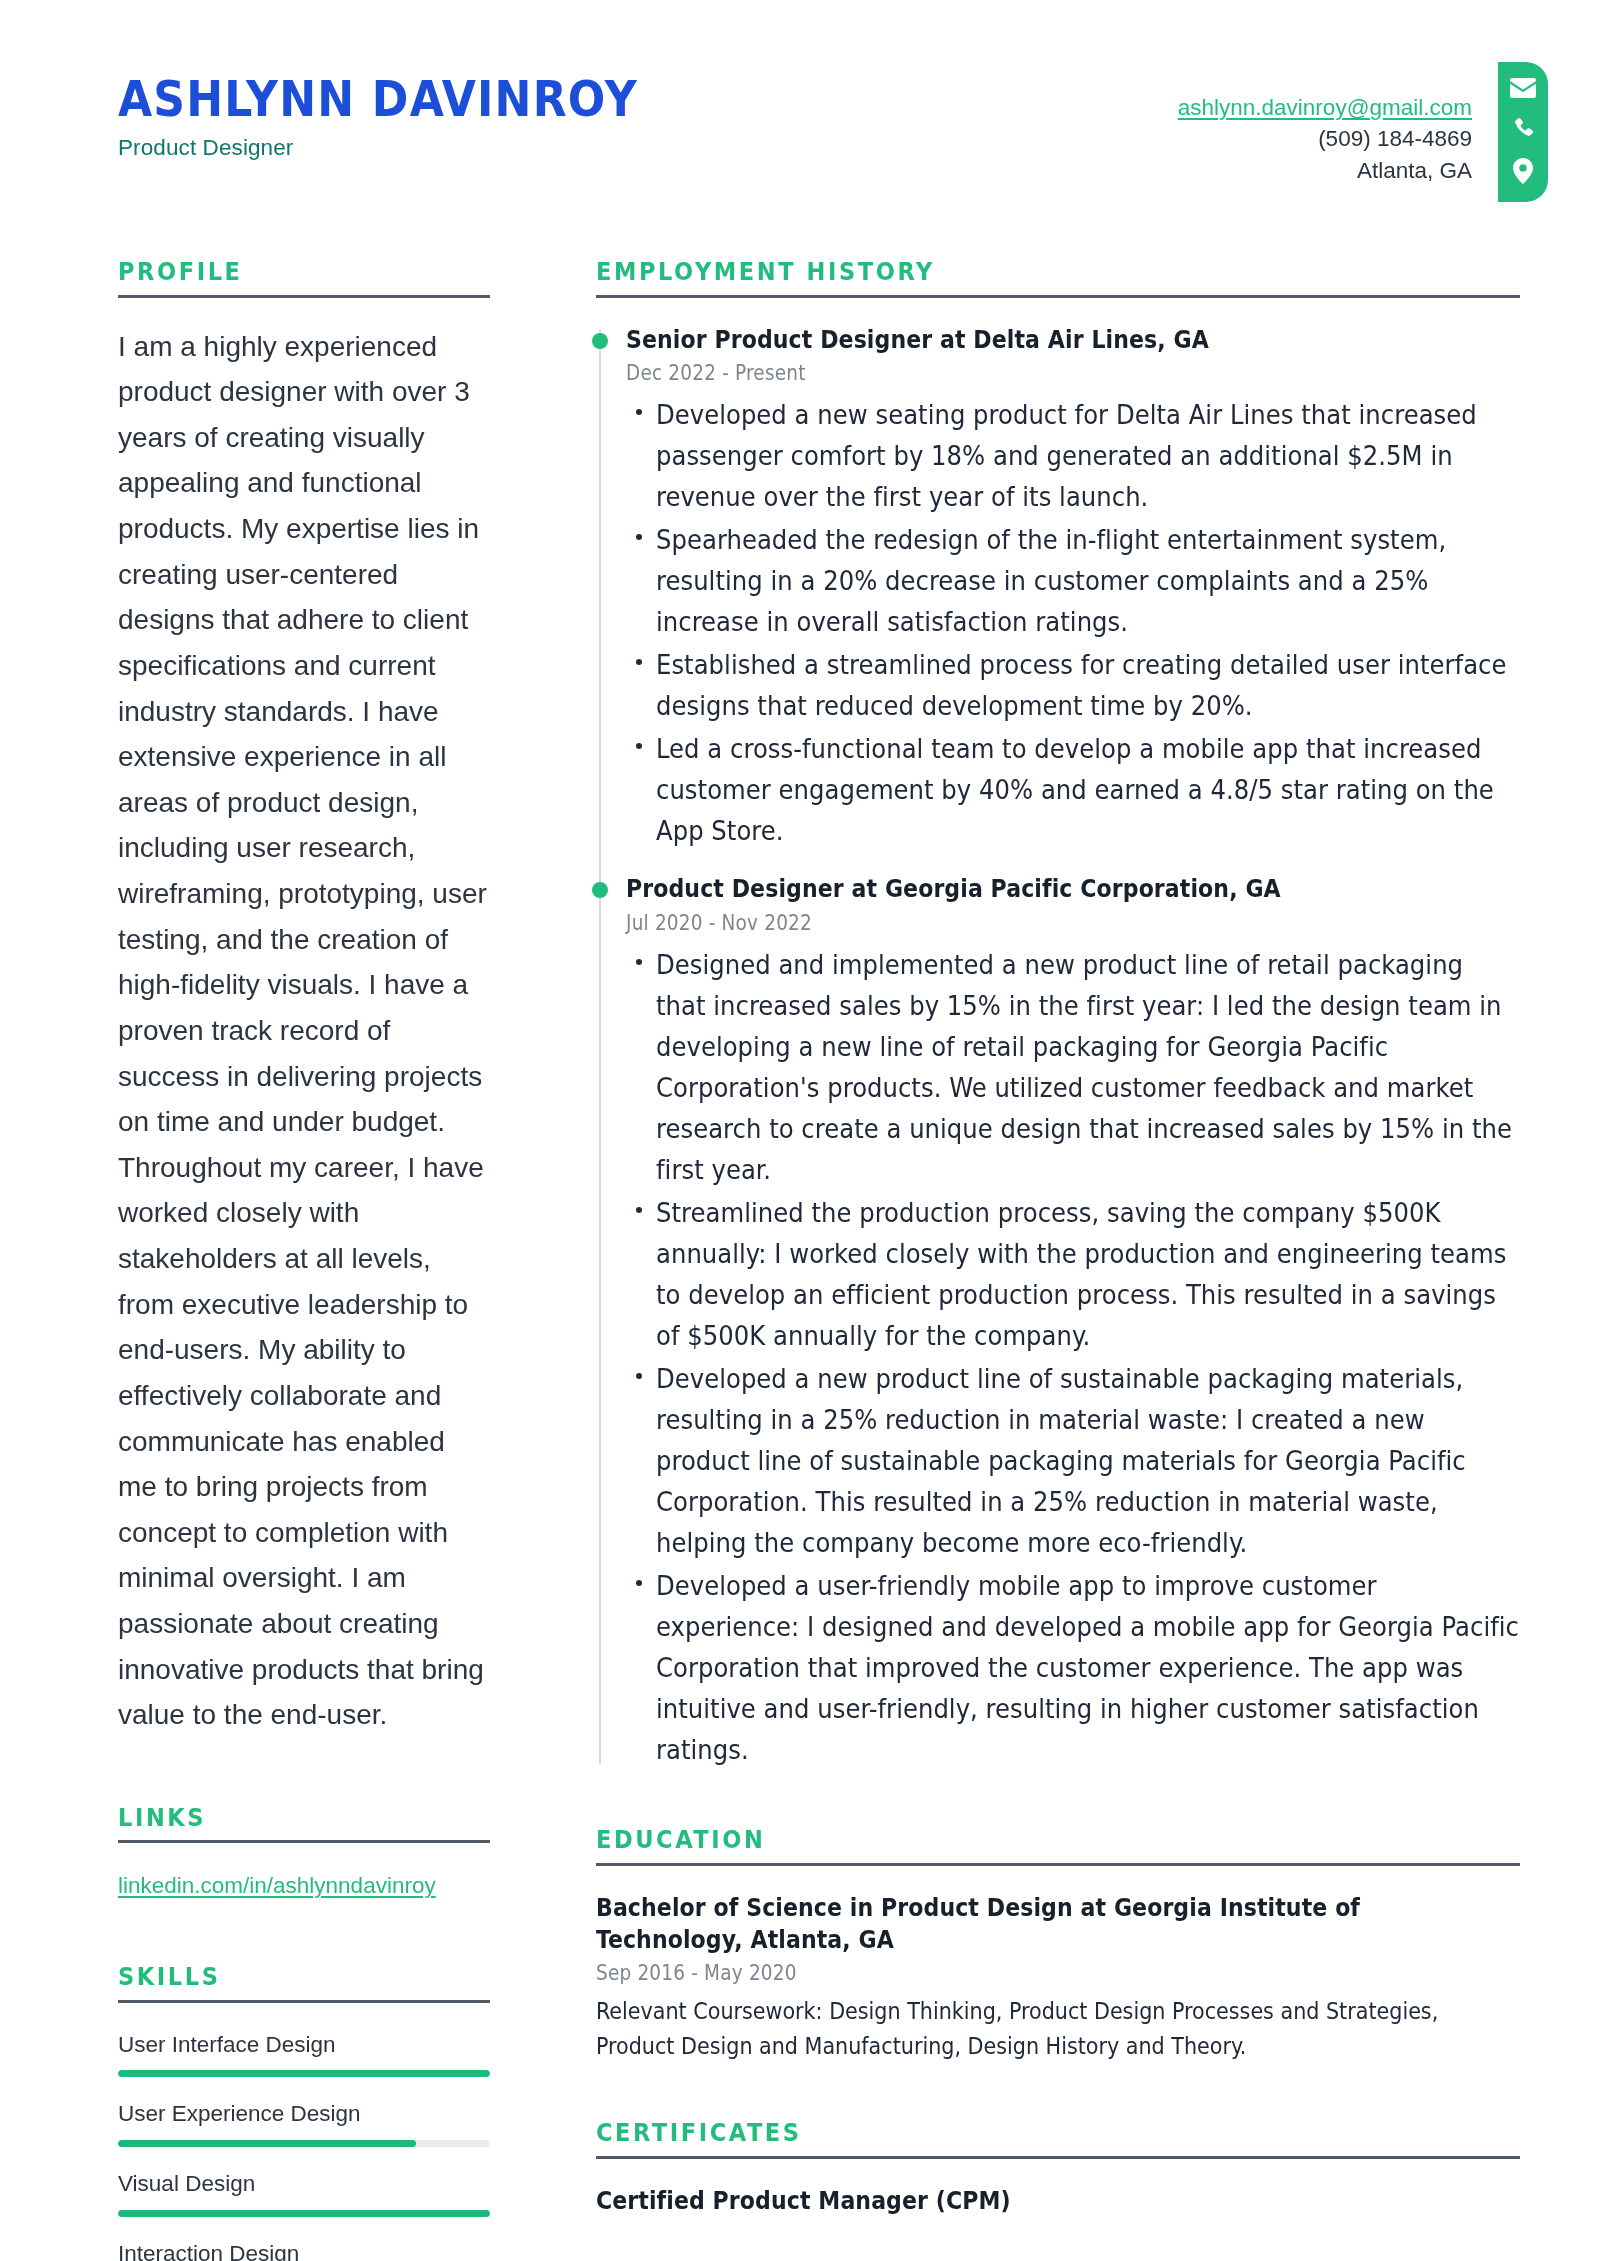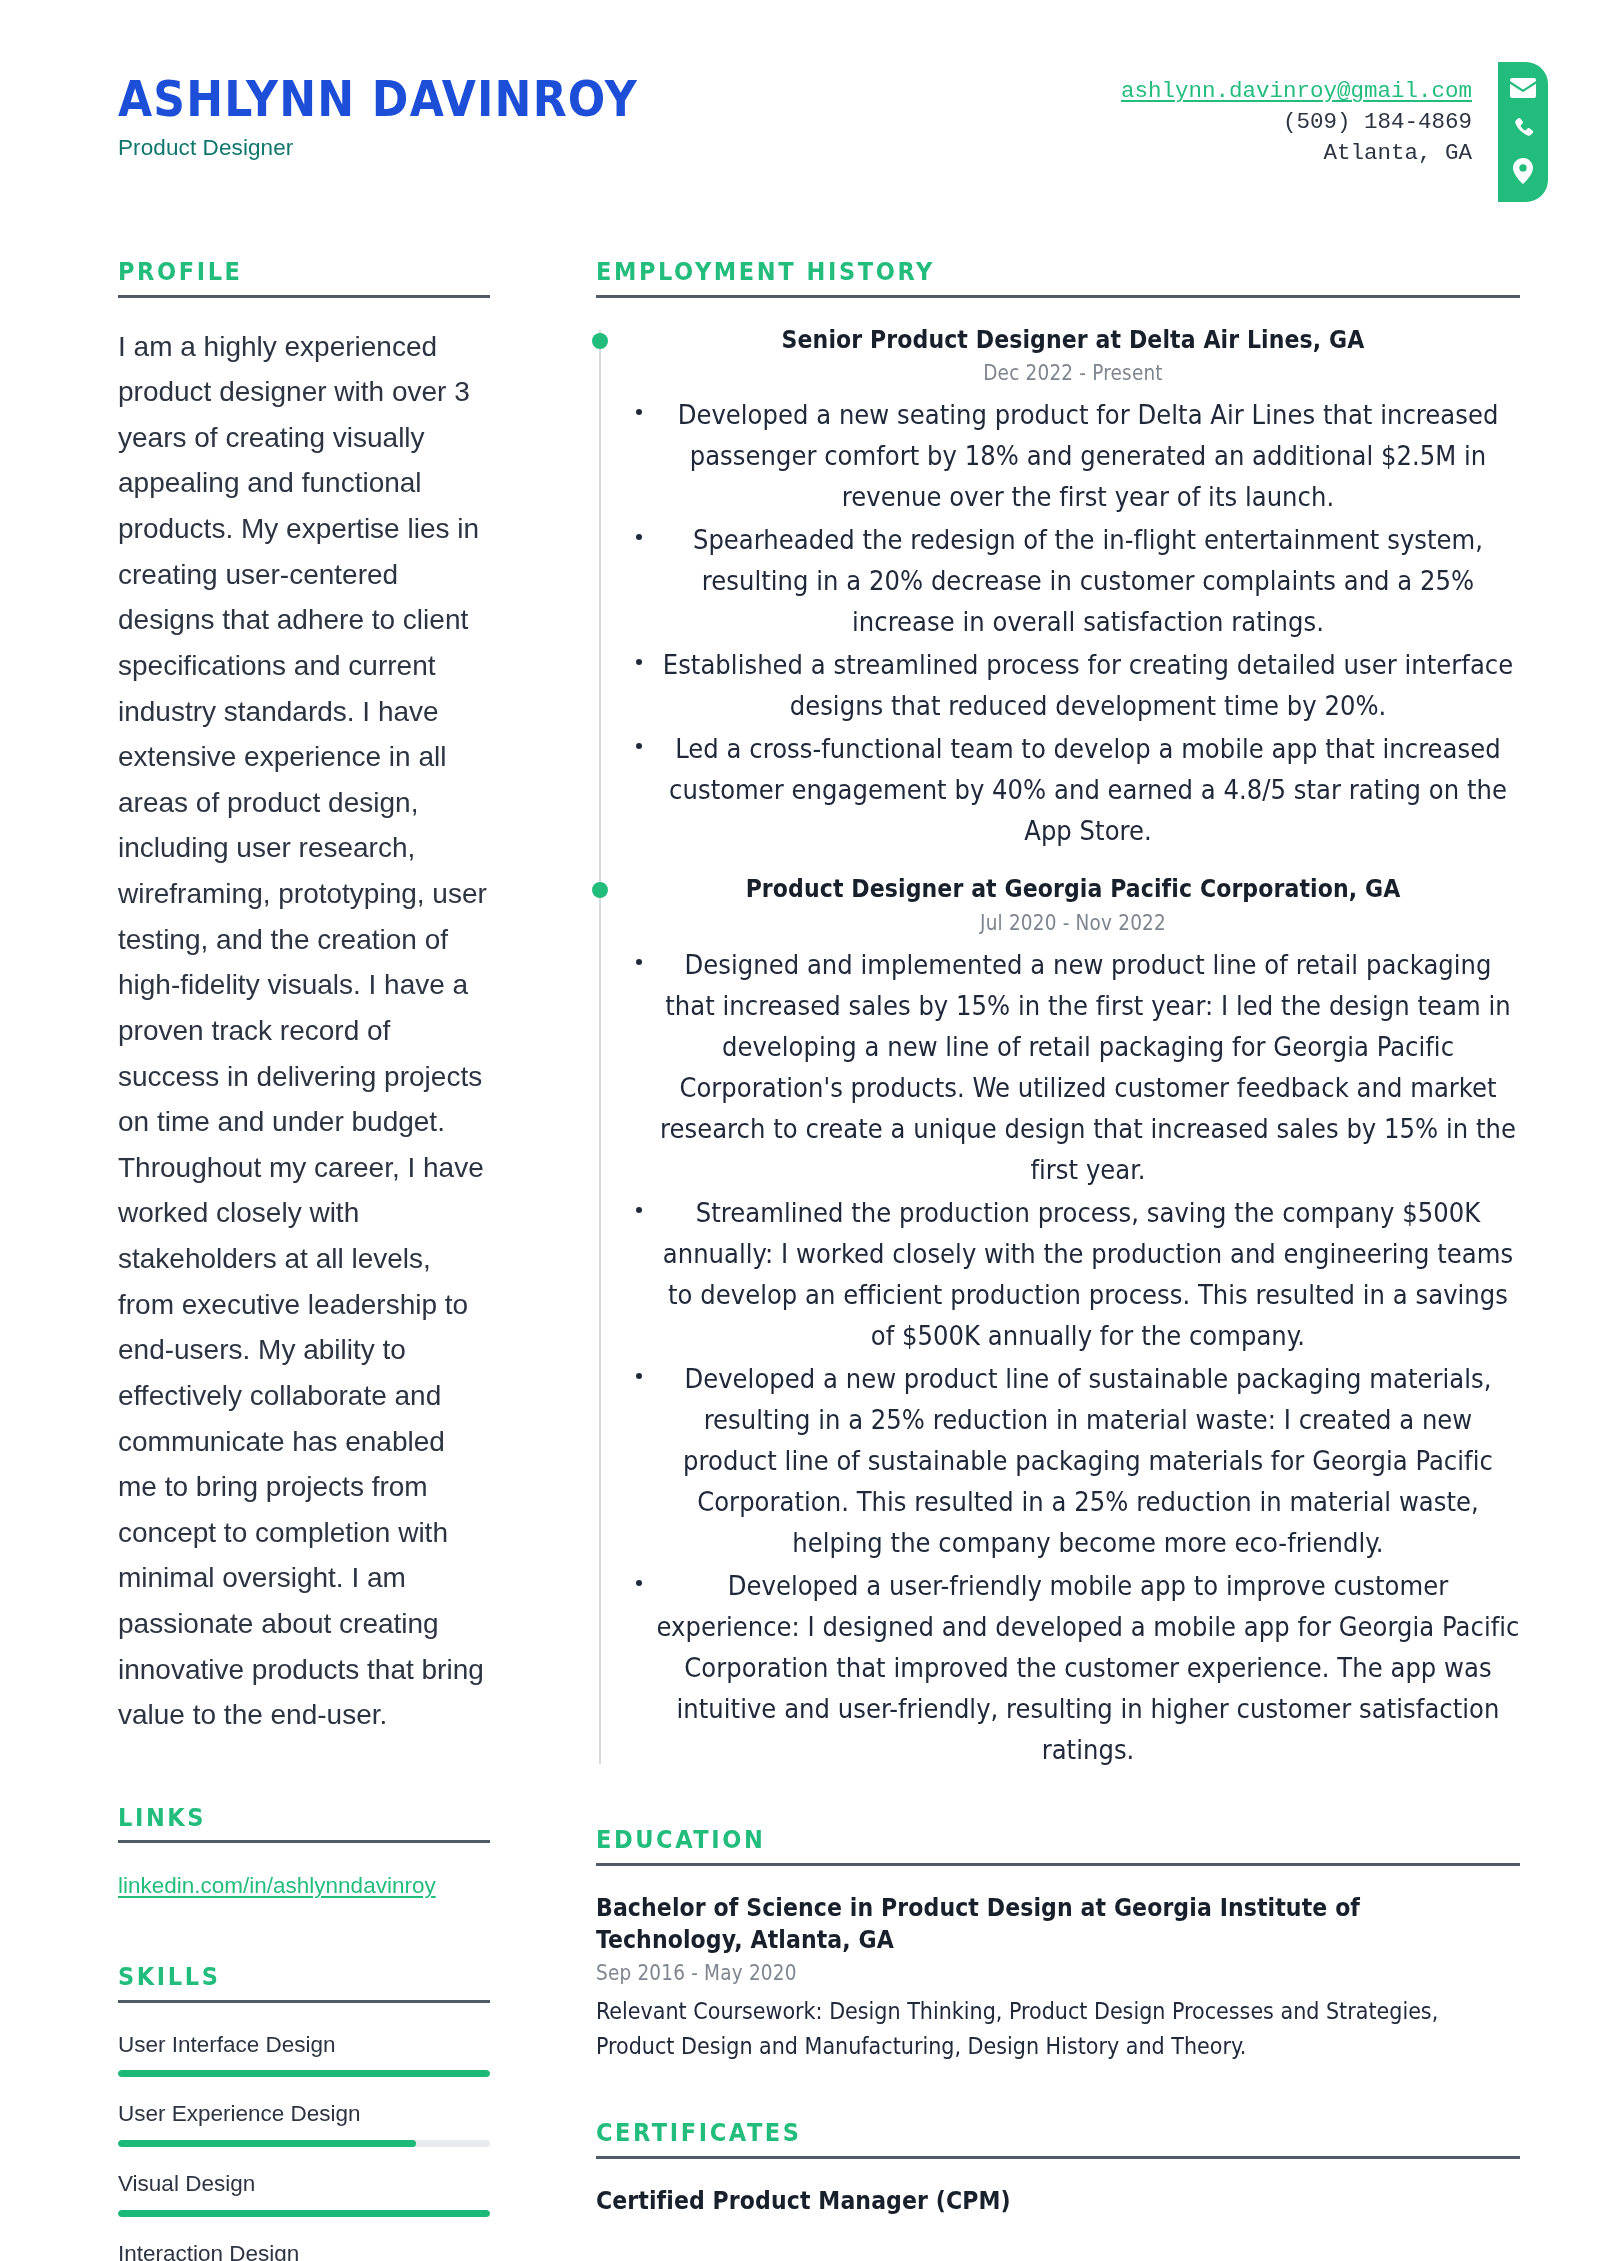--- a/index.html
+++ b/index.html
@@ -53,22 +53,21 @@
   .job-title {
     font-size: 22.5px;
     font-weight: 400;
     color: #0f766e;
     margin-top: 10px;
     letter-spacing: 0.1px;
   }
 
   .contact-wrap {
     display: flex;
-    align-items: flex-start;
-    font-family: Liberation Mono, monospace;
+    align-items: center;
   }
 
   .contact-lines {
     text-align: right;
     padding-top: 14px;
     padding-right: 26px;
   }
 
   .contact-line {
     font-size: 22.5px;
@@ -189,21 +188,20 @@
     top: 6px;
     bottom: 6px;
     width: 2px;
     background: #d6dade;
   }
 
   .job {
     position: relative;
     padding-left: 30px;
     margin-bottom: 12px;
-    text-align: center;
   }
 
   .job-dot {
     position: absolute;
     left: -4px;
     top: 9px;
     width: 16px;
     height: 16px;
     border-radius: 50%;
     background: #22bd7d;

